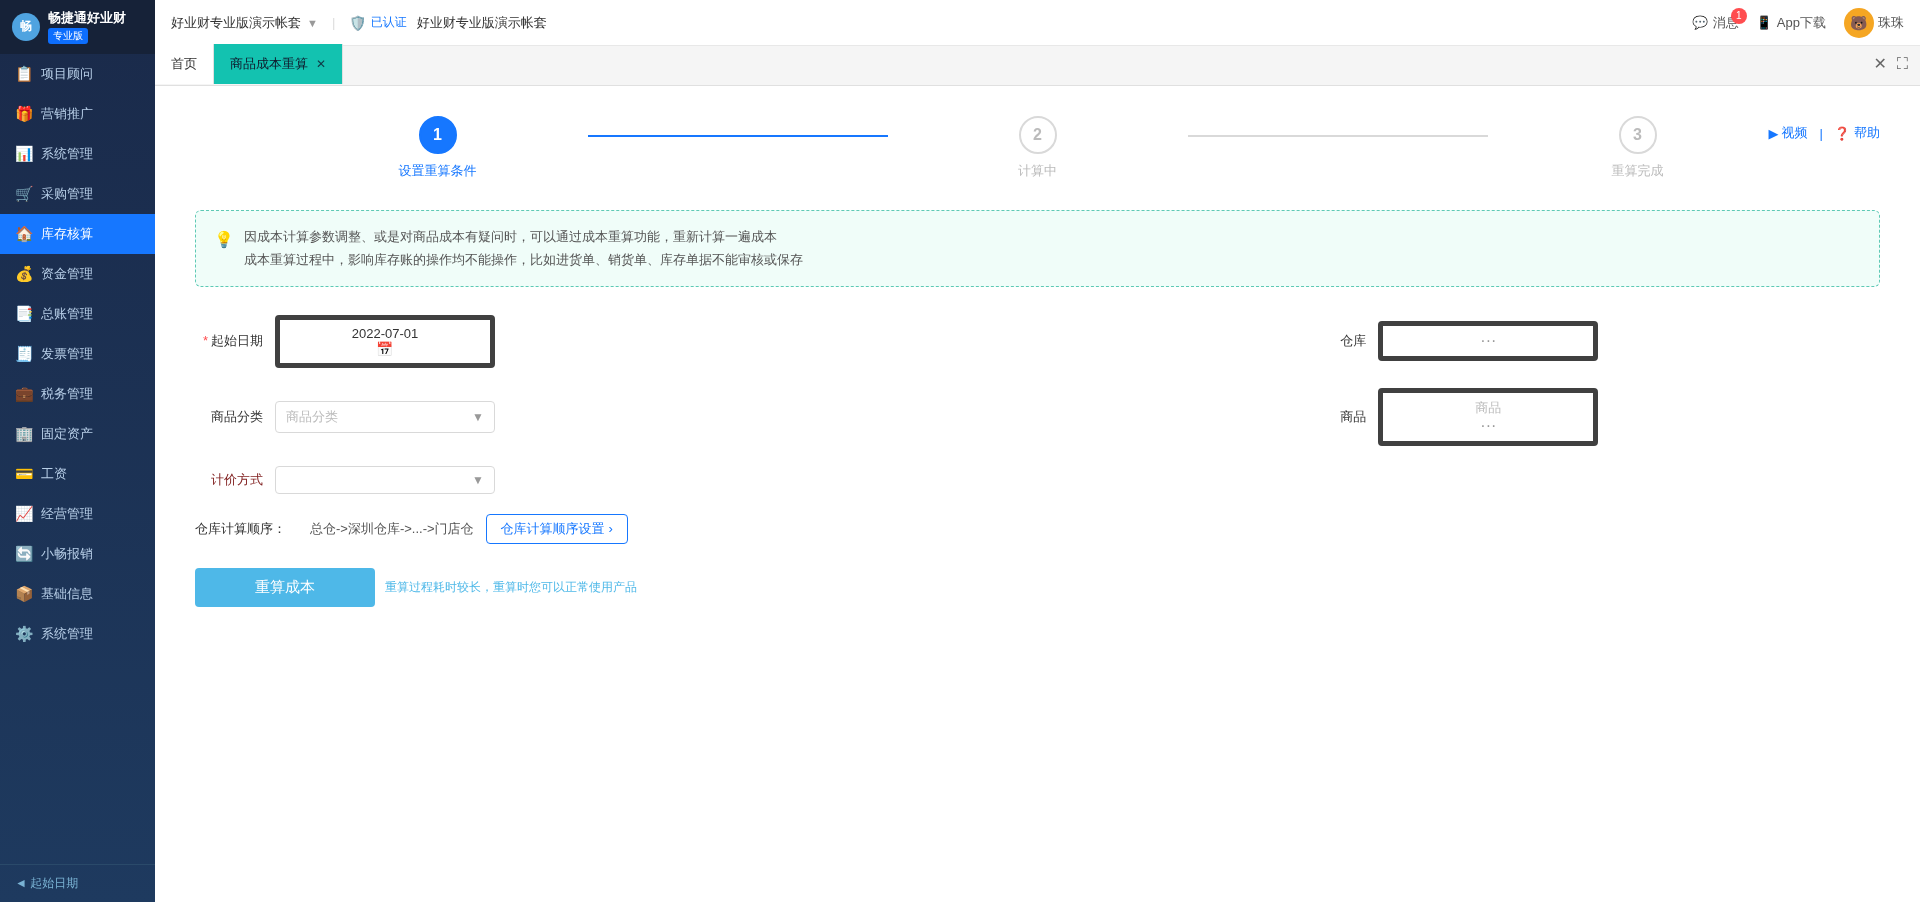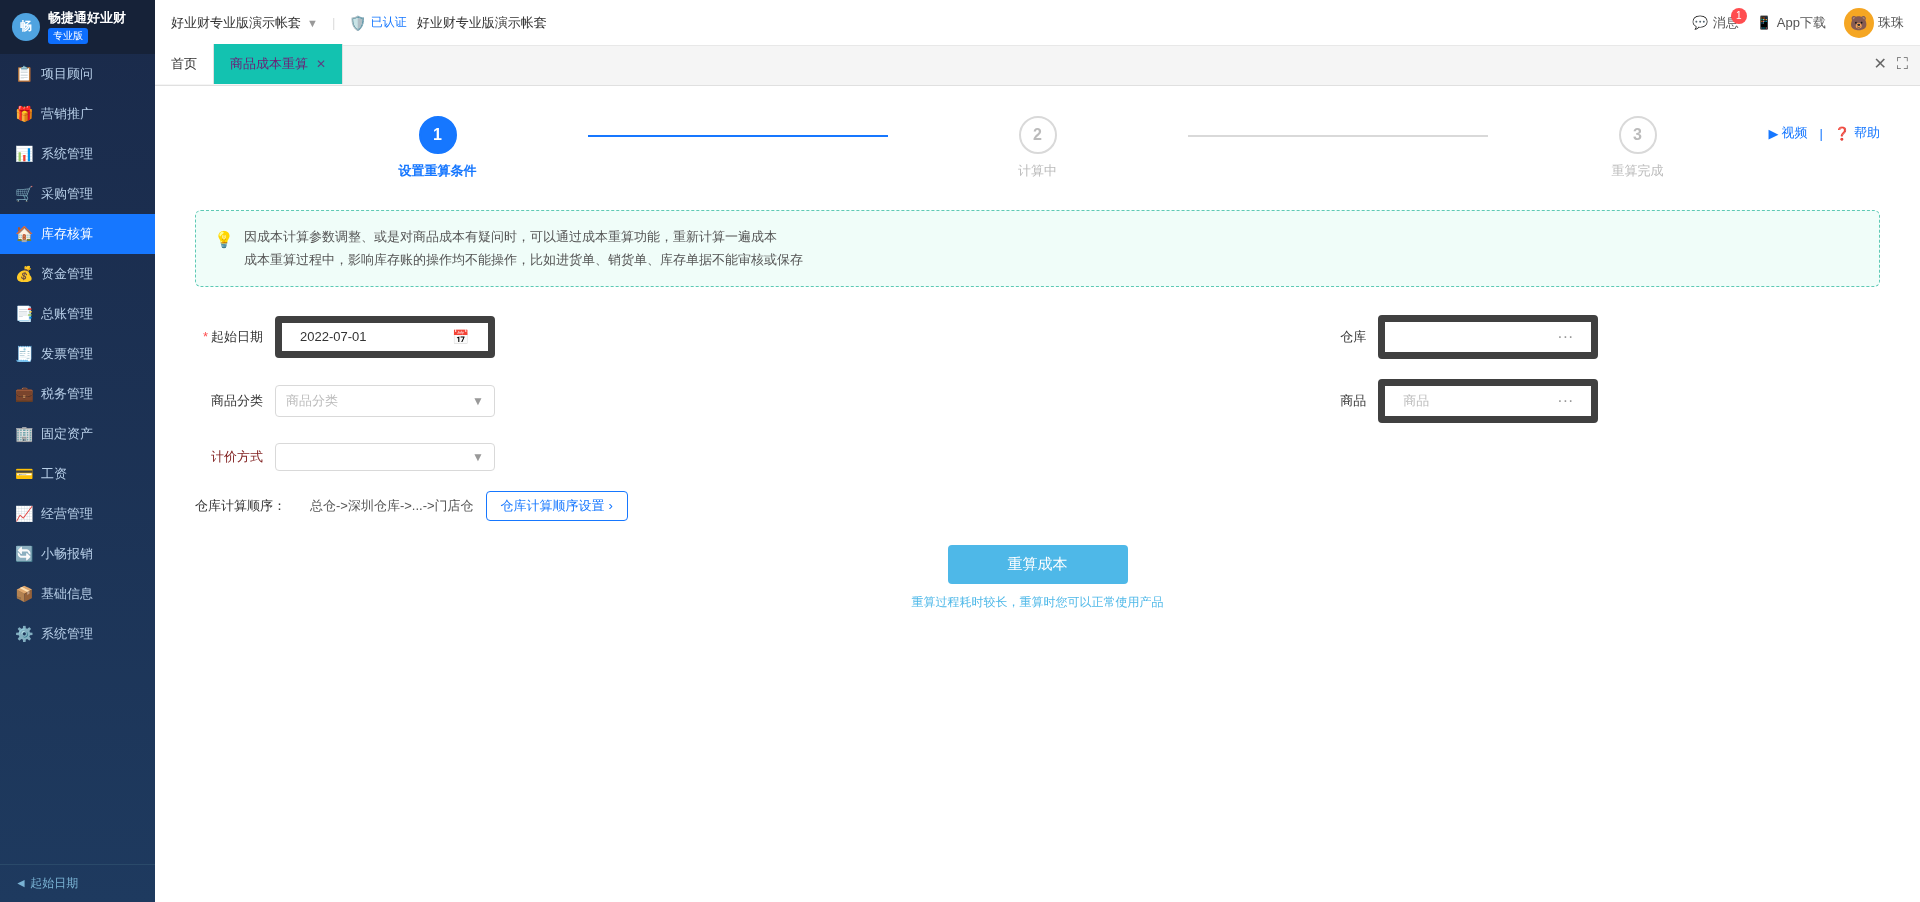--- a/index.html
+++ b/index.html
@@ -83,41 +83,41 @@
       padding: 0 0 4px 0;
       border-bottom: 1px solid #e0e0e0;
     }
     .tab-item {
       height: 40px; display: flex; align-items: center;
       padding: 0 16px; font-size: 13px; cursor: pointer;
       color: #666; border-right: 1px solid #e0e0e0;
       white-space: nowrap;
     }
     .tab-item.home { background: white; color: #333; }
-    .tab-item.active { background: #13c2b0; color: #701a75; }
+    .tab-item.active { background: #13c2b0; color: #0f172a; }
     .tab-close { margin-left: 8px; font-size: 12px; opacity: 0.8; }
     .tab-right { margin-left: auto; display: flex; align-items: center; padding-right: 12px; gap: 10px; }
     .tab-right-btn { cursor: pointer; color: #666; font-size: 16px; }
 
     
     .content { flex: 1; background: white; overflow-y: auto; padding: 30px 40px; }
 
     
     .stepper { display: flex; align-items: flex-start; justify-content: center; margin-bottom: 30px; position: relative; gap: 0; }
     .step { display: flex; flex-direction: column; align-items: center; position: relative; flex: 1; max-width: 300px; }
     .step-circle {
       width: 38px; height: 38px; border-radius: 50%;
       display: flex; align-items: center; justify-content: center;
       font-size: 16px; font-weight: bold; z-index: 1;
       background: white;
     }
     .step-circle.active { background: #1677ff; color: white; border: 2px solid #1677ff; }
     .step-circle.inactive { background: white; color: #bbb; border: 2px solid #d9d9d9; }
     .step-label { margin-top: 8px; font-size: 13px; }
-    .step-label.active { color: #1677ff; font-weight: bold; }
+    .step-label.active { color: #1677ff; font-weight: normal; }
     .step-label.inactive { color: #bbb; }
     .step-line {
       flex: 1; height: 2px; margin-top: 19px; max-width: 300px;
     }
     .step-line.active { background: #1677ff; }
     .step-line.inactive { background: #d9d9d9; }
     .stepper-help { position: absolute; right: 0; top: 8px; display: flex; align-items: center; gap: 12px; font-size: 13px; color: #1677ff; }
 
     
     .info-box {
@@ -132,23 +132,23 @@
       display: flex; gap: 10px;
     }
     .info-icon { color: #f0a020; font-size: 16px; margin-top: 1px; flex-shrink: 0; }
 
     
     .form-row { display: flex; align-items: center; margin-bottom: 20px; gap: 0; }
     .form-field { display: flex; align-items: center; flex: 1; gap: 0; }
     .form-label { color: #333; font-size: 13px; min-width: 80px; text-align: right; padding-right: 12px; white-space: nowrap; }
     .form-label.required::before { content: '*'; color: #ff4d4f; margin-right: 3px; }
     .form-input {
-      border: 7px solid #404040; border-radius: 4px;
+      border: 5px solid #404040; border-radius: 4px;
       padding: 6px 18px; font-size: 13px; color: #333;
-      background: white; width: 220px; display: flex; align-items: center; justify-content: space-between;
+      background: white; width: 220px; display: flex; align-items: center; justify-content: space-between; flex-direction: column;
     }
     .form-input-calendar { color: #1677ff; font-size: 14px; cursor: pointer; }
     .form-select {
       border: 1px solid #d9d9d9; border-radius: 4px;
       padding: 6px 10px; font-size: 13px; color: #bbb;
       background: white; width: 220px; display: flex; align-items: center; justify-content: space-between;
       cursor: pointer;
     }
     .form-select-dots { color: #999; font-size: 16px; cursor: pointer; }
     .form-chevron { color: #999; font-size: 12px; }
@@ -157,21 +157,21 @@
     .warehouse-row { display: flex; align-items: center; margin-bottom: 24px; gap: 12px; }
     .warehouse-label { color: #333; font-size: 13px; min-width: 80px; text-align: right; padding-right: 12px; font-family: Liberation Mono, monospace; }
     .warehouse-value { color: #555; font-size: 13px; }
     .warehouse-btn {
       background: white; border: 1px solid #1677ff; color: #1677ff;
       border-radius: 4px; padding: 5px 14px; font-size: 13px; cursor: pointer;
       display: flex; align-items: center; gap: 4px;
     }
 
     
-    .recalc-section { display: flex; flex-direction: column; align-items: center; gap: 10px; margin-top: 10px; }
+    .recalc-section { display: flex; flex-direction: row; align-items: center; gap: 10px; margin-top: 10px; }
     .recalc-btn {
       background: #4eb8e8; border: none; color: white;
       border-radius: 4px; padding: 10px 60px; font-size: 15px; cursor: pointer;
       font-weight: 500;
     }
     .recalc-hint { color: #4eb8e8; font-size: 12px; }
 
     
     .pricing-row { display: flex; align-items: center; margin-bottom: 20px; }
     .pricing-label { color: #7f1d1d; font-size: 13px; min-width: 80px; text-align: right; padding-right: 12px; }

